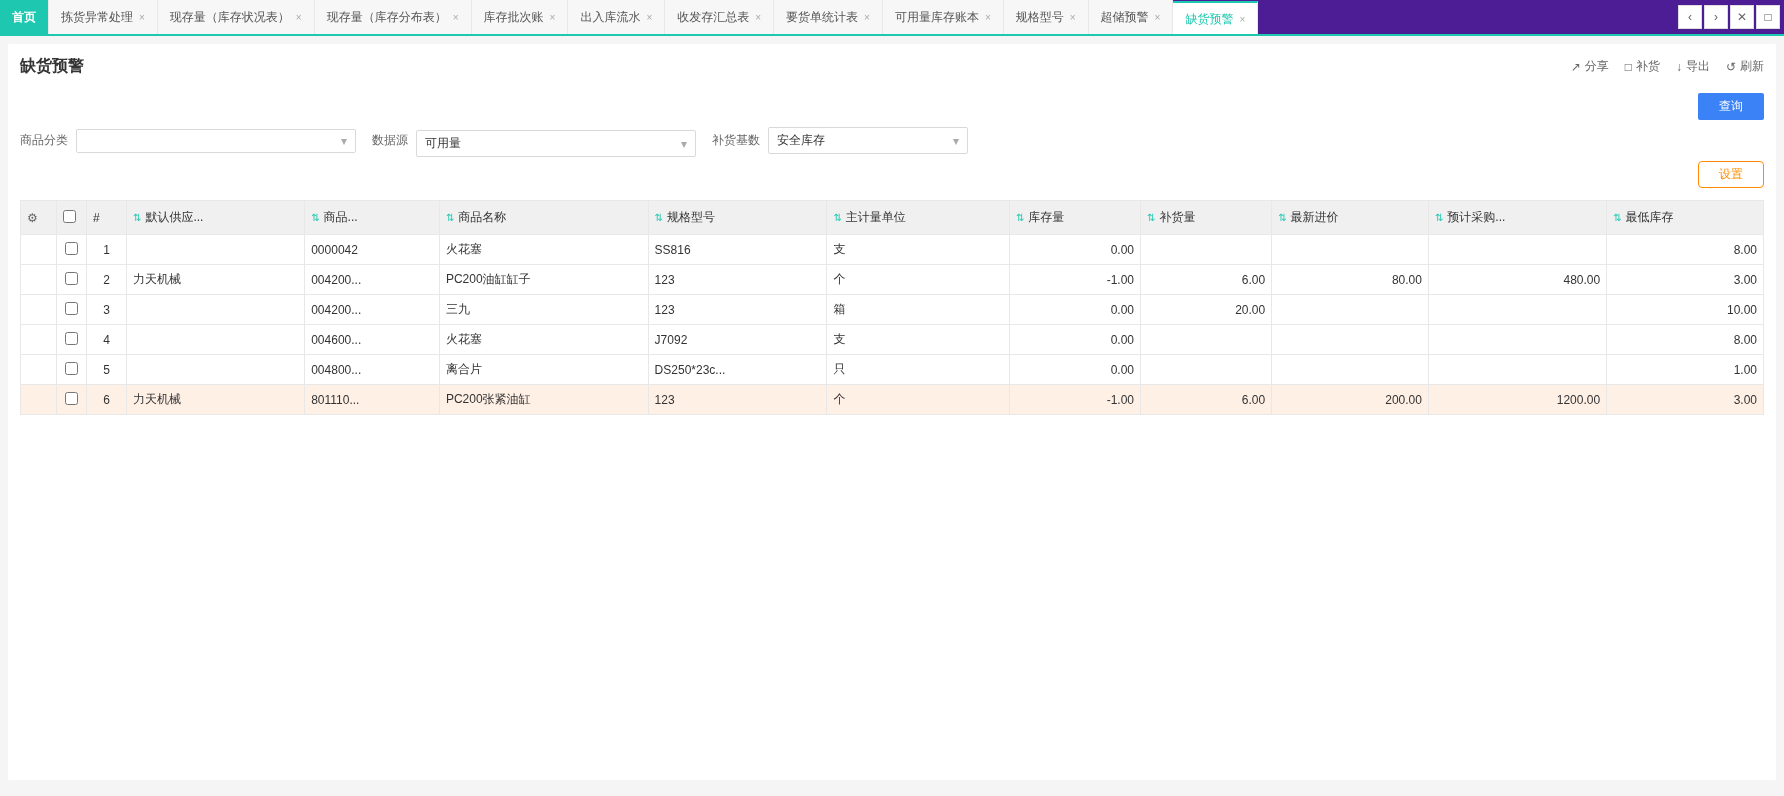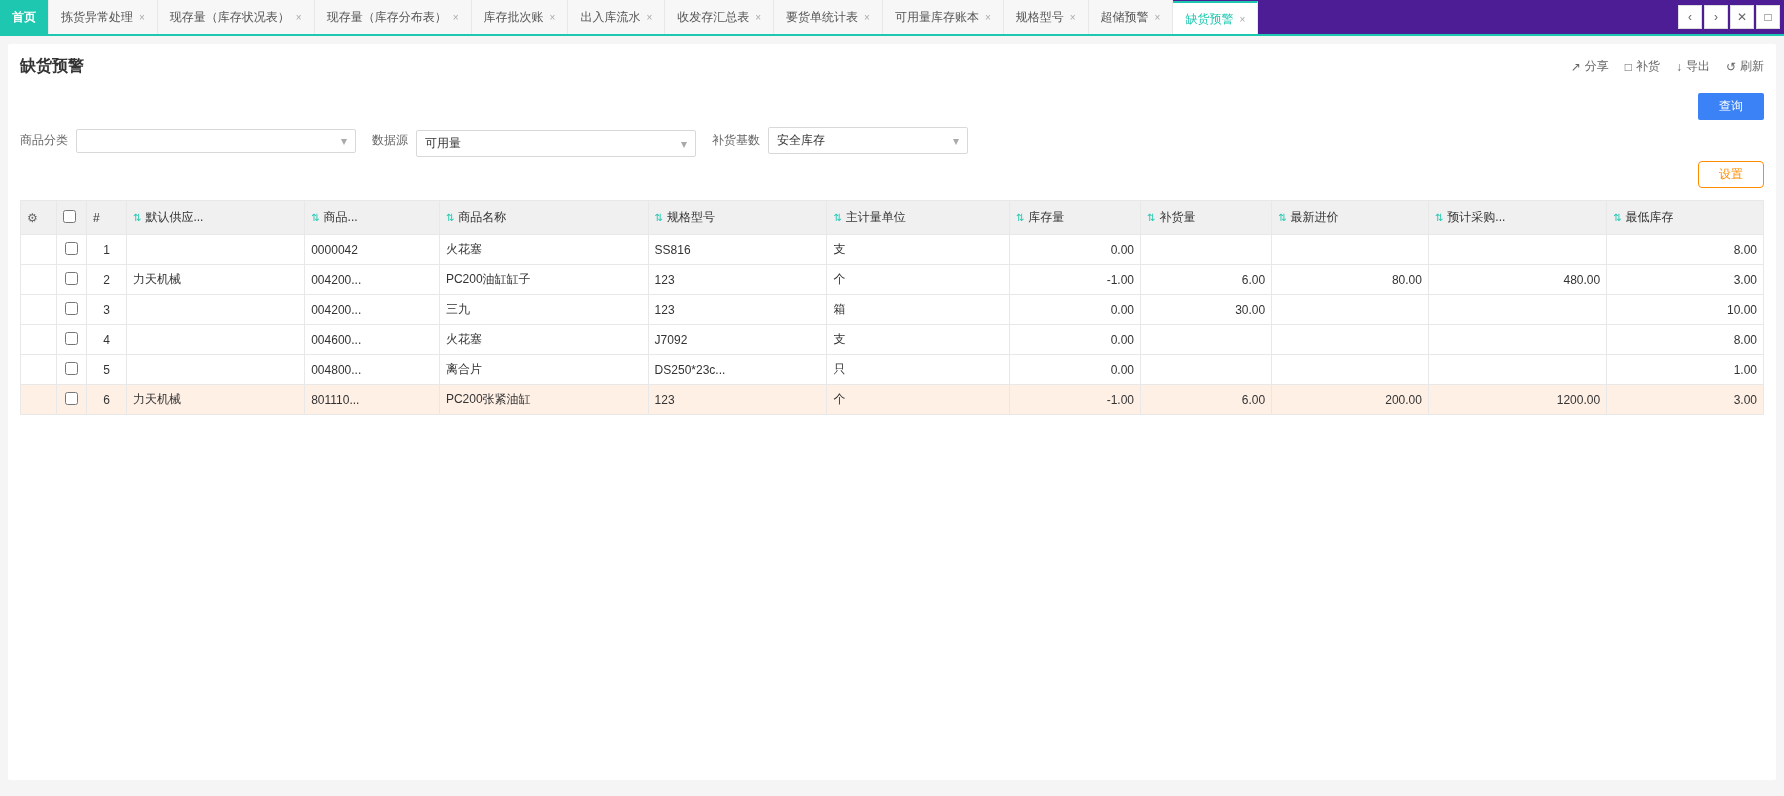--- a/index.html
+++ b/index.html
@@ -430,21 +430,21 @@
     <td class="td-center">
       <input type="checkbox" style="">
     </td>
     <td class="td-center col-num">3</td>
     <td></td>
     <td>004200...</td>
     <td>三九</td>
     <td>123</td>
     <td>箱</td>
     <td class="td-right">0.00</td>
-    <td class="td-right">30.00</td>
+    <td class="td-right">20.00</td>
     <td class="td-right"></td>
     <td class="td-right"></td>
     <td class="td-right">10.00</td>
   </tr>
         <tr>
     <td class="td-center"></td>
     <td class="td-center">
       <input type="checkbox" style="">
     </td>
     <td class="td-center col-num">4</td>

